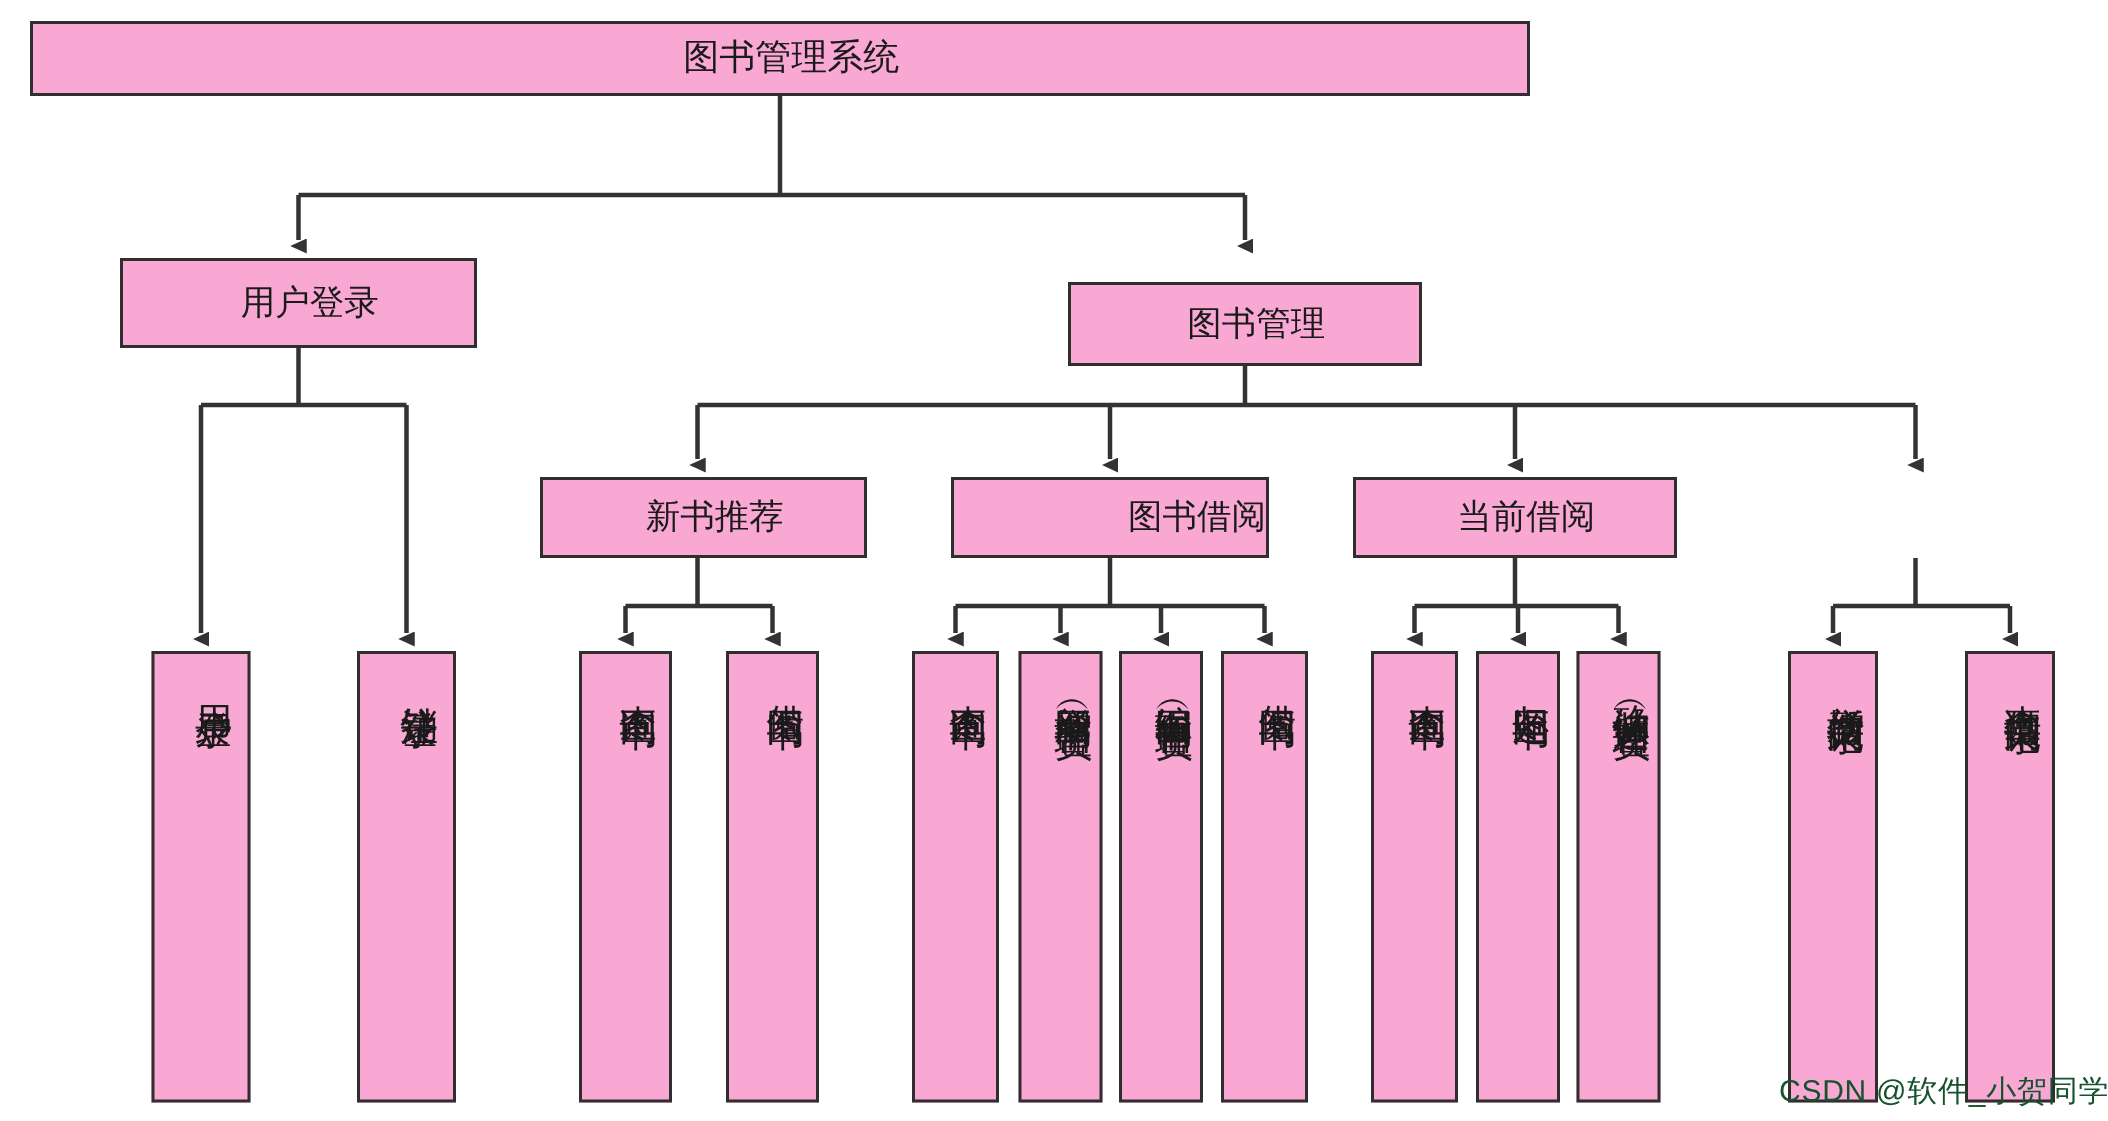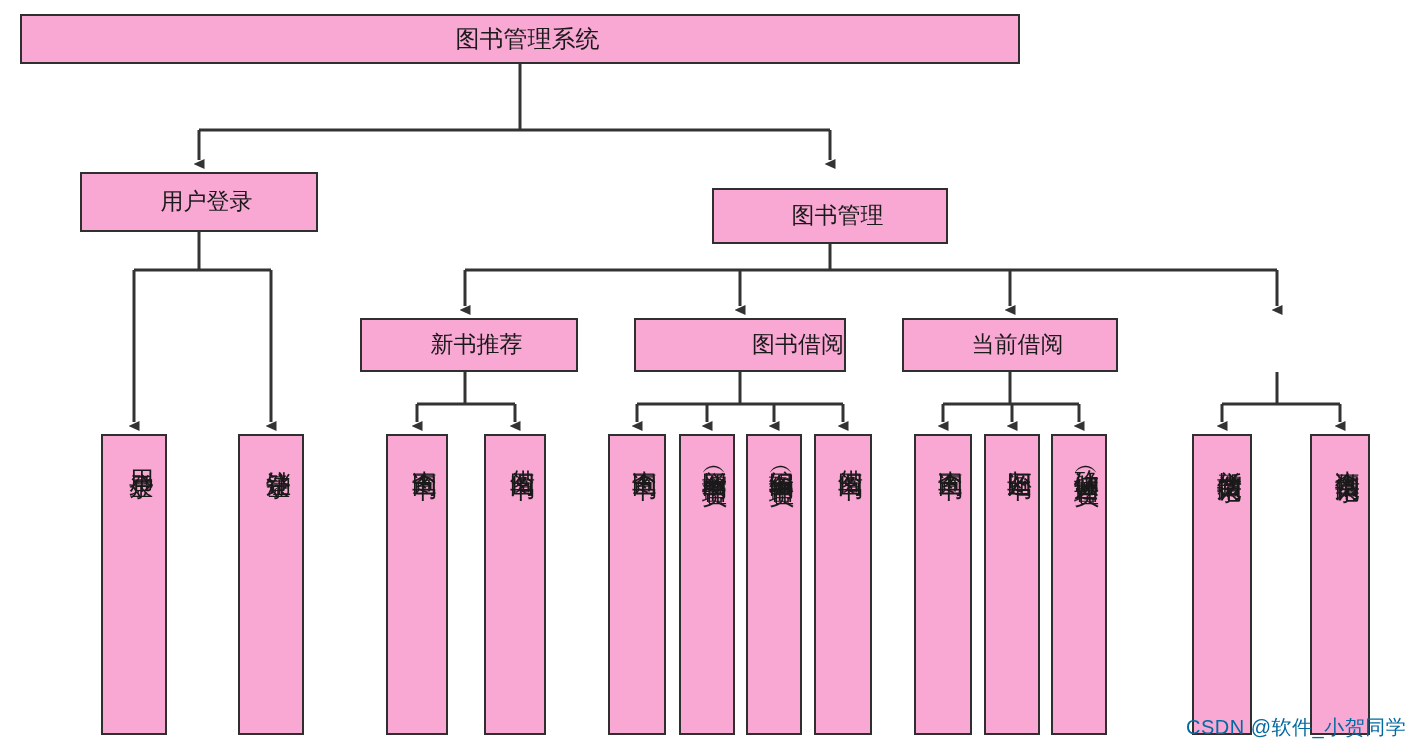--- a/index.html
+++ b/index.html
@@ -62,21 +62,21 @@
     top: 0;
     width: 1405px;
     height: 747px;
     pointer-events: none;
   }
   .watermark {
     position: absolute;
     left: 1186px;
     top: 714px;
     font-size: 20px;
-    color: #0369a1;
+    color: #14532d;
     white-space: nowrap;
     letter-spacing: 0.5px;
   }
 </style>
 </head>
 <body>
 
 <div id="canvas">
 
   <svg class="links" viewBox="0 0 1405 747" xmlns="http://www.w3.org/2000/svg">

